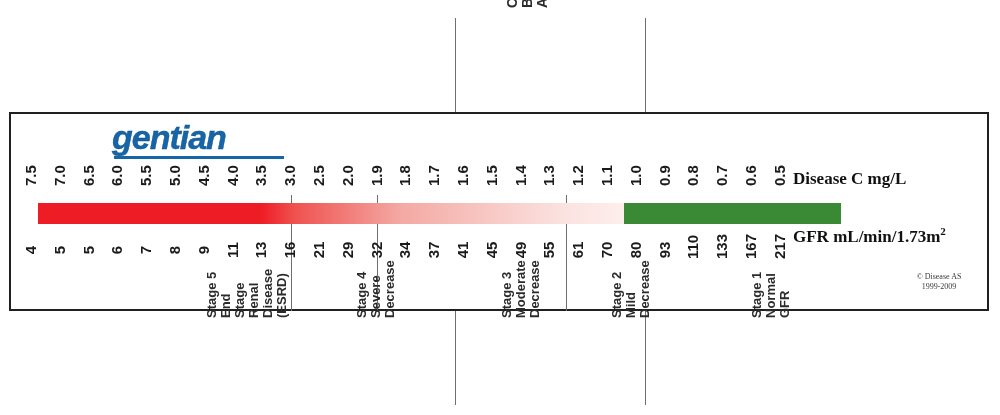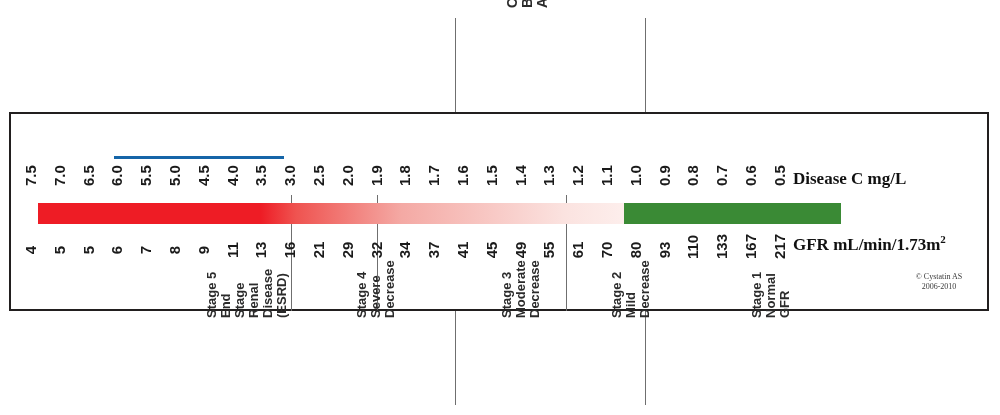--- a/index.html
+++ b/index.html
@@ -52,21 +52,21 @@
   .row-cys .tick{top:157px;height:40px;}
   .row-gfr .tick{top:230px;height:40px;}
 
   
   .axis-label{
     position:absolute;left:793px;
     font-family:"Liberation Serif", serif;
     font-weight:bold;font-size:17px;color:#111;white-space:nowrap;
   }
   #label-cys{top:169px;}
-  #label-gfr{top:233px;}
+  #label-gfr{top:225px;}
   #label-gfr sup{font-size:11px;}
 
   
   #copyright{
     position:absolute;left:893px;top:272px;width:92px;text-align:center;
     font-family:"Liberation Serif", serif;font-size:8px;line-height:10px;color:#3a3a3a;
   }
 
   
   #blind-area{
@@ -96,20 +96,21 @@
   <div>Blind</div>
   <div>Area</div>
 </div>
 
 <div class="vline" style="left:455px;top:18px;height:387px;"></div>
 <div class="vline" style="left:645px;top:18px;height:387px;"></div>
 
 <div id="card"></div>
 
 <div id="logo">
+  <div class="word">gentian</div>
   <div class="rule"></div>
 </div>
 
 <div class="vline" style="left:291px;top:195px;height:116px;"></div>
 <div class="vline" style="left:377px;top:195px;height:116px;"></div>
 <div class="vline" style="left:566px;top:195px;height:116px;"></div>
 
 <div id="bar-red" style="background: linear-gradient(to right, rgb(238, 28, 37) 0%, rgb(238, 28, 37) 38%, rgb(239, 83, 80) 44%, rgb(244, 169, 164) 62%, rgb(251, 227, 224) 90%, rgb(253, 238, 236) 100%);"></div>
 <div id="bar-green" style="background: rgb(58, 138, 53);"></div>
 
@@ -169,22 +170,22 @@
     <div class="tick" style="left: 696.4px;">110</div>
     <div class="tick" style="left: 725.2px;">133</div>
     <div class="tick" style="left: 754px;">167</div>
     <div class="tick" style="left: 782.8px;">217</div>
   </div>
 
 <div class="axis-label" id="label-cys">Disease C mg/L</div>
 <div class="axis-label" id="label-gfr"><span>GFR mL/min/1.73m</span><sup>2</sup></div>
 
 <div id="copyright">
-  <div>© Cystatin AS</div>
-  <div>2006-2010</div>
+  <div>© Disease AS</div>
+  <div>1999-2009</div>
 </div>
 
 <div id="stages-layer">
     <div class="stage" style="left: 205px; top: 318px;">
       <span>Stage 5</span>
       <span>End</span>
       <span>Stage</span>
       <span>Renal</span>
       <span>Disease</span>
       <span>(ESRD)</span>

